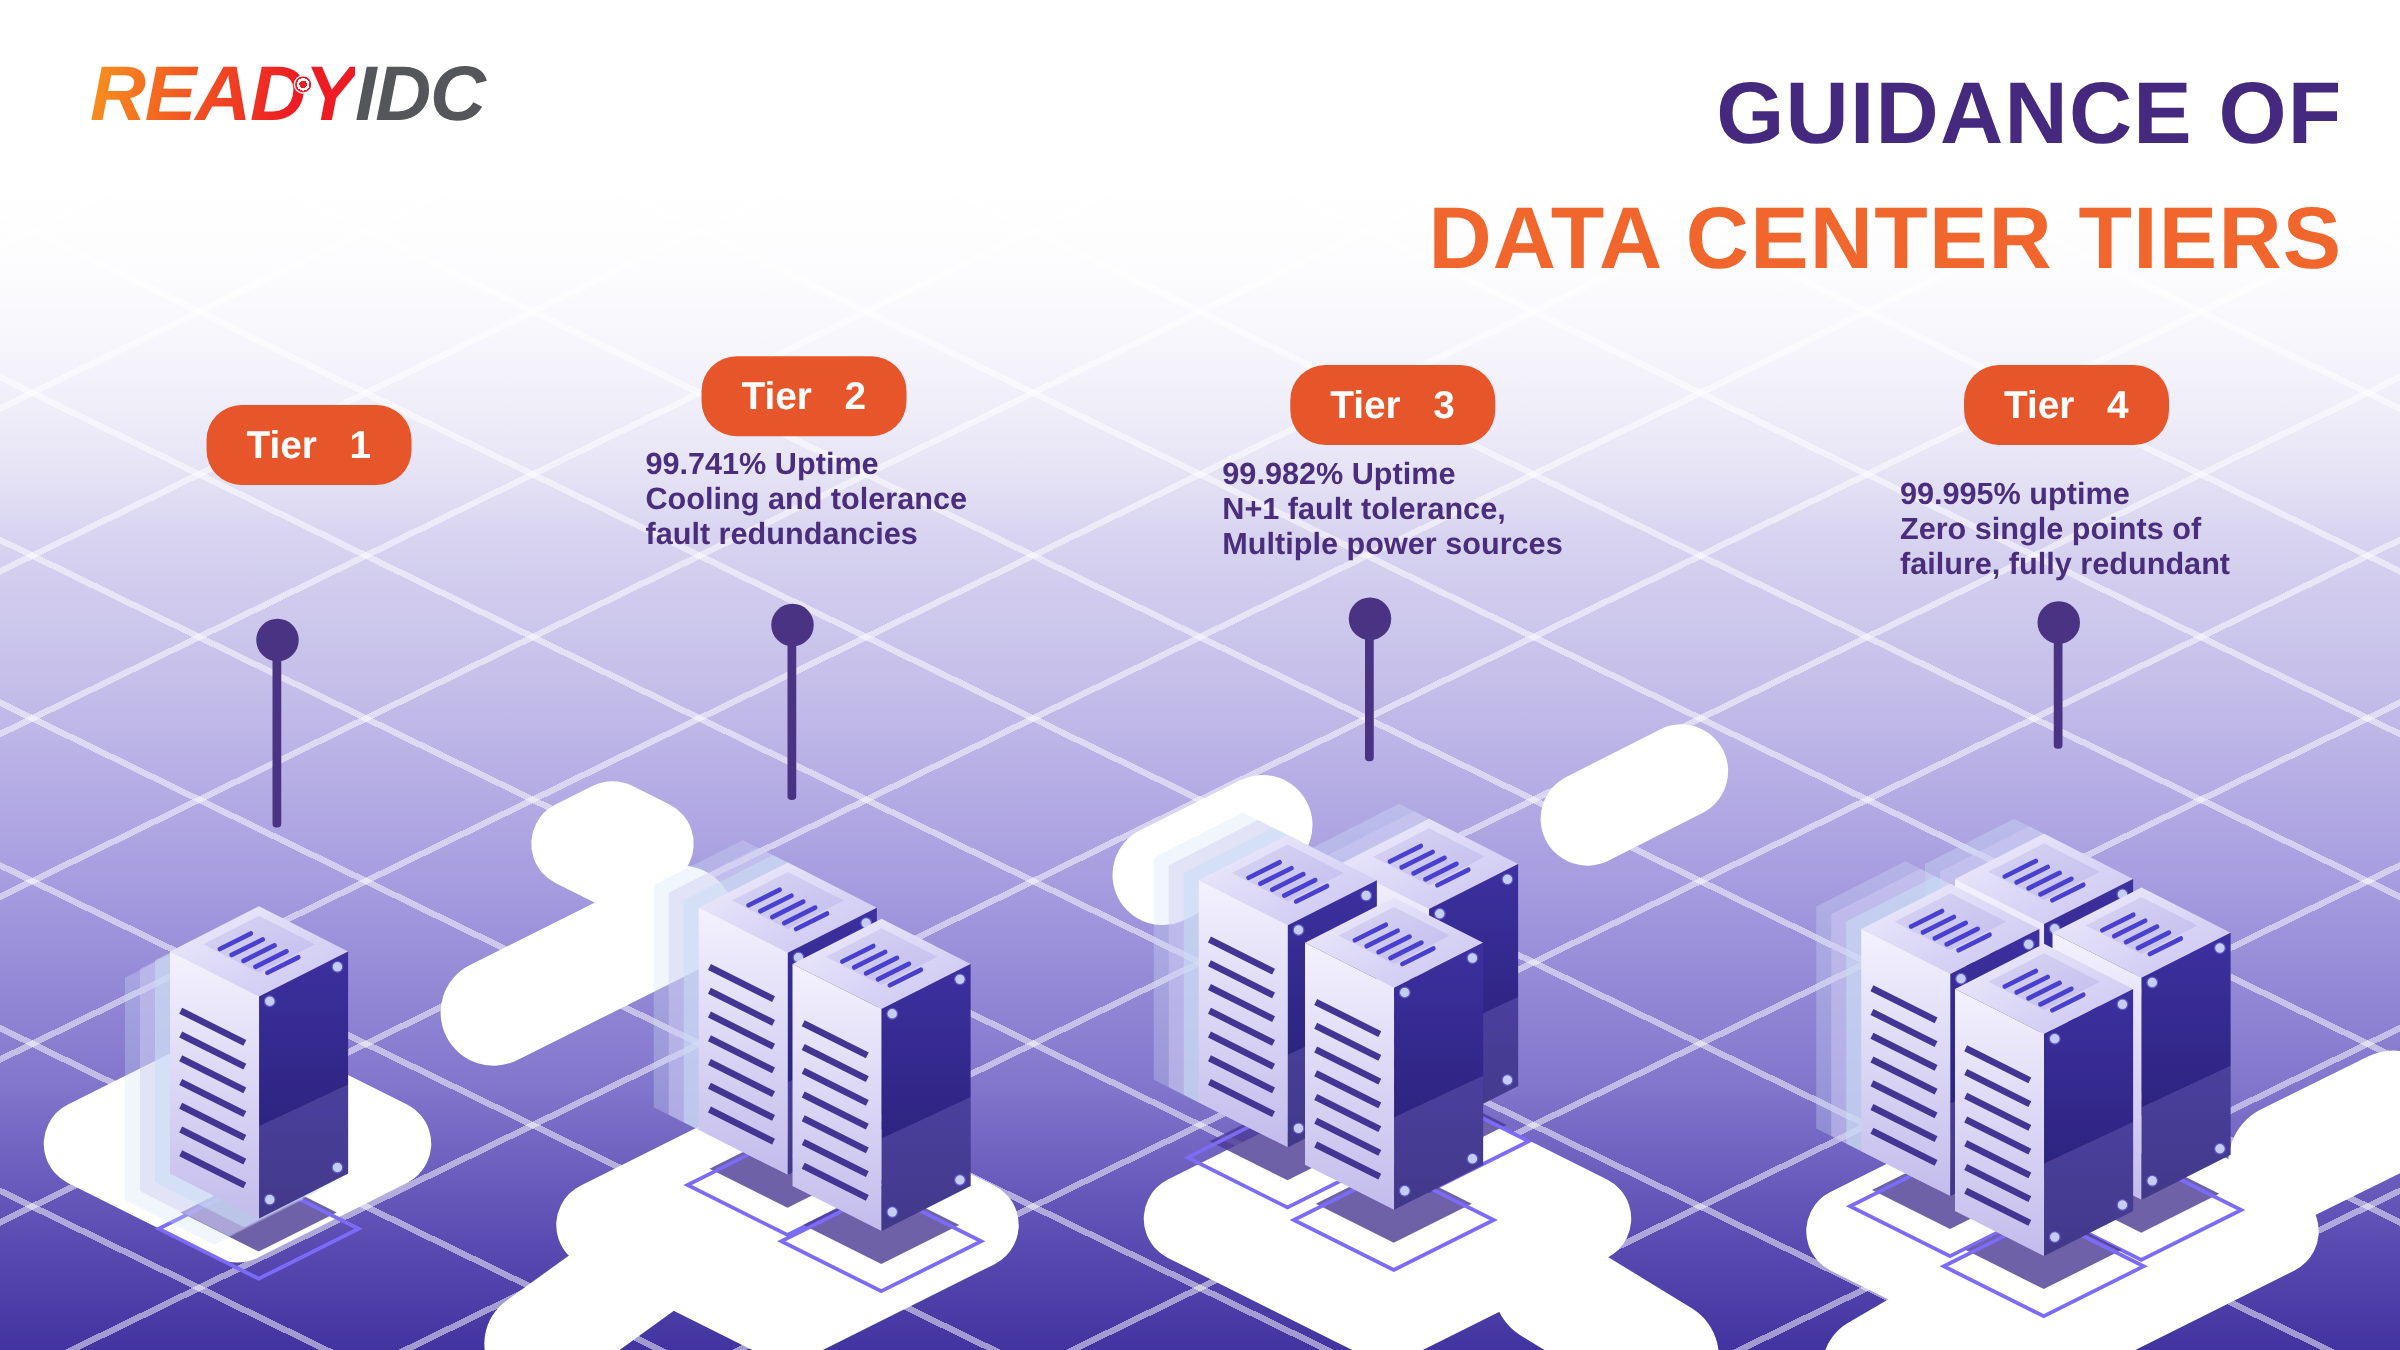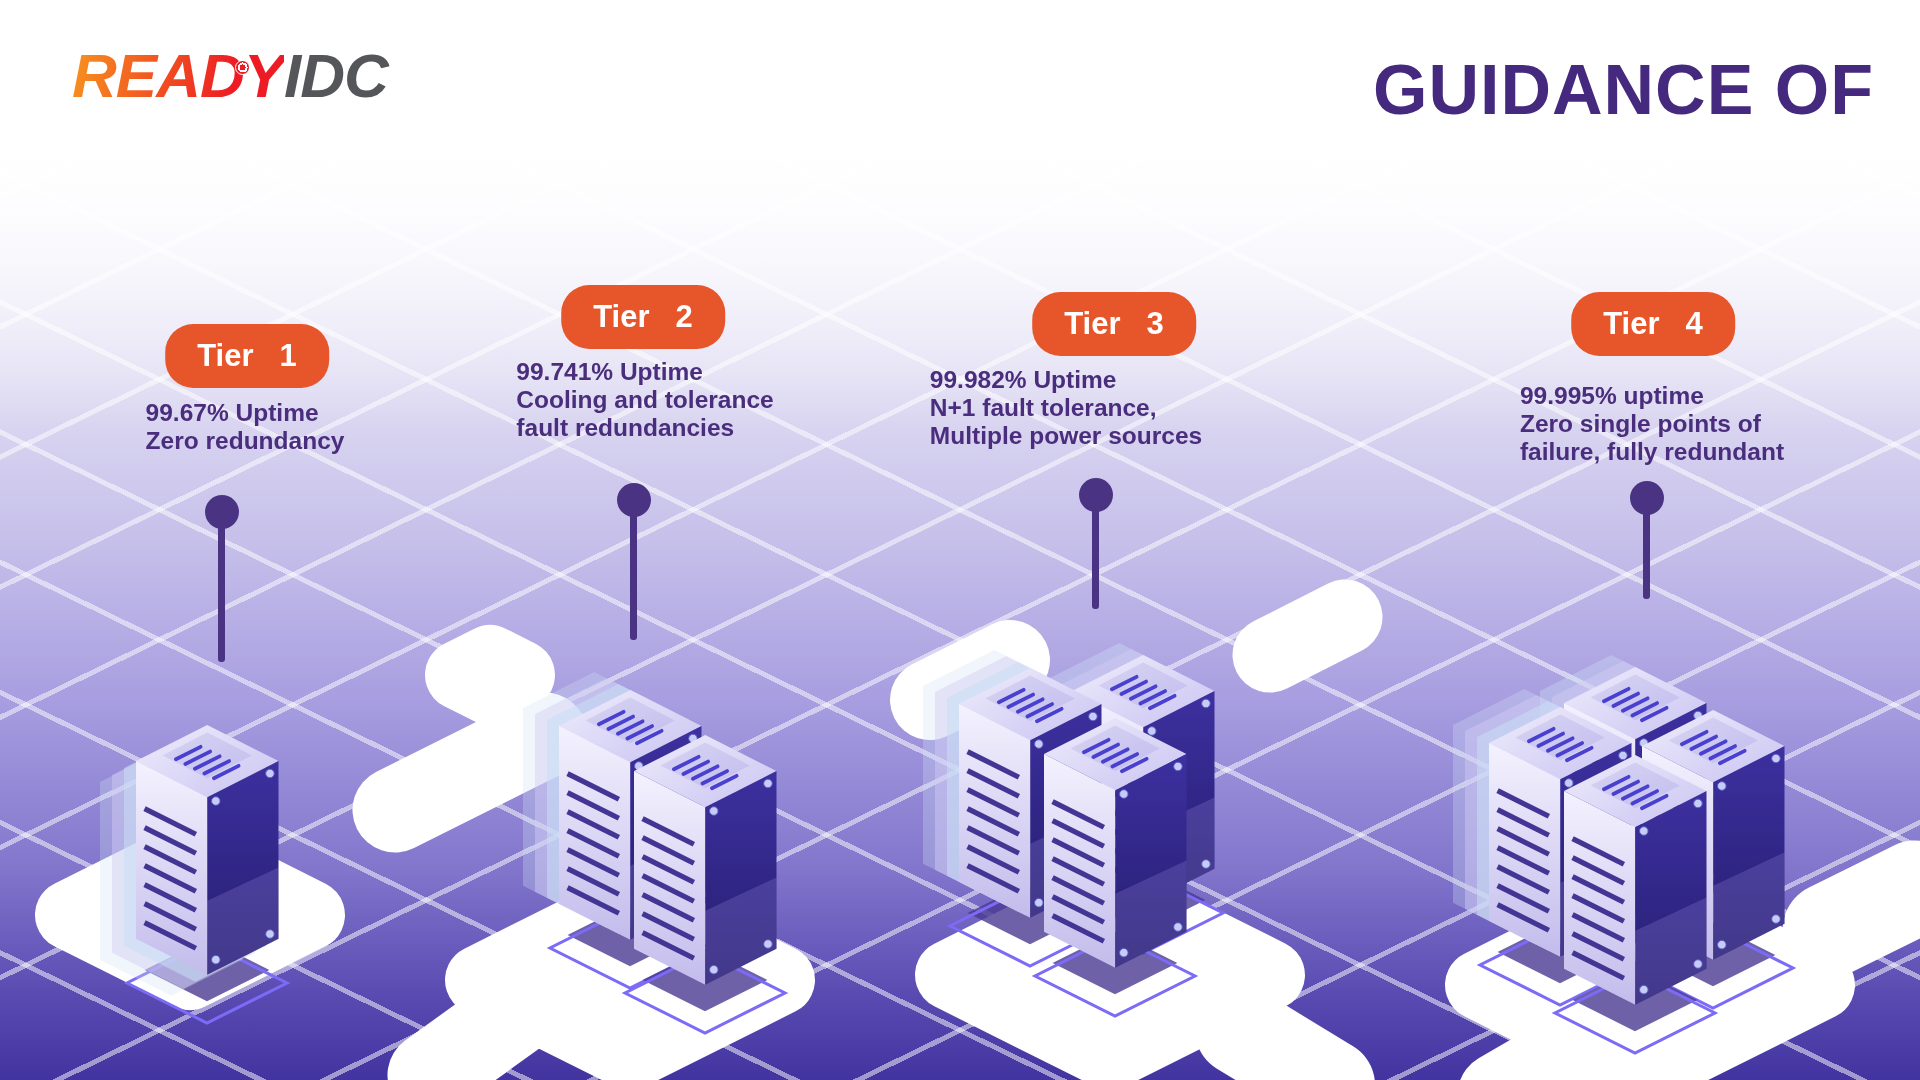--- a/index.html
+++ b/index.html
@@ -39,21 +39,21 @@
   .badge-1{left:247px;top:324px;}
   .badge-2{left:643px;top:285px;}
   .badge-3{left:1114px;top:292px;}
   .badge-4{left:1653px;top:292px;}
 
   
   .desc{position:absolute;transform:translateX(-50%);text-align:left;
         color:#4A2E7D;font-weight:bold;font-size:24.5px;line-height:28px;white-space:nowrap;}
   .desc-1{left:245px;top:399px;}
   .desc-2{left:645px;top:358px;}
-  .desc-3{left:1066px;top:366px;}
+  .desc-3{left:1114px;top:366px;}
   .desc-4{left:1652px;top:382px;}
   .desc span{display:block;}
 
   
   .pin-dot{position:absolute;width:34px;height:34px;border-radius:50%;background:#4B3384;}
   .pin-line{position:absolute;width:7px;background:#4B3384;border-radius:3px;}
   .pin-dot-1{left:205px;top:495px;}  .pin-line-1{left:218px;top:512px;height:150px;}
   .pin-dot-2{left:617px;top:483px;}  .pin-line-2{left:630px;top:500px;height:140px;}
   .pin-dot-3{left:1079px;top:478px;} .pin-line-3{left:1092px;top:495px;height:114px;}
   .pin-dot-4{left:1630px;top:481px;} .pin-line-4{left:1643px;top:498px;height:101px;}
@@ -190,29 +190,25 @@
   </svg>
 
   <div class="layer">
 
     <div class="logo">
       <span class="logo-ready">READY</span><span class="logo-idc">IDC</span>
       <span class="logo-dot"></span>
     </div>
 
     <div class="title-line title-1">GUIDANCE OF</div>
+    <div class="title-line title-2">DATA CENTER TIERS</div>
 
     <div class="badge badge-1">
       <span>Tier</span>
       <span class="num">1</span>
-    </div>
-    <div class="desc desc-1">
-      <span>99.67% Uptime</span>
-      <span>Zero redundancy</span>
-      <span></span>
     </div>
     <div class="pin-dot pin-dot-1"></div>
     <div class="pin-line pin-line-1"></div>
 
     <div class="badge badge-2">
       <span>Tier</span>
       <span class="num">2</span>
     </div>
     <div class="desc desc-2">
       <span>99.741% Uptime</span>

